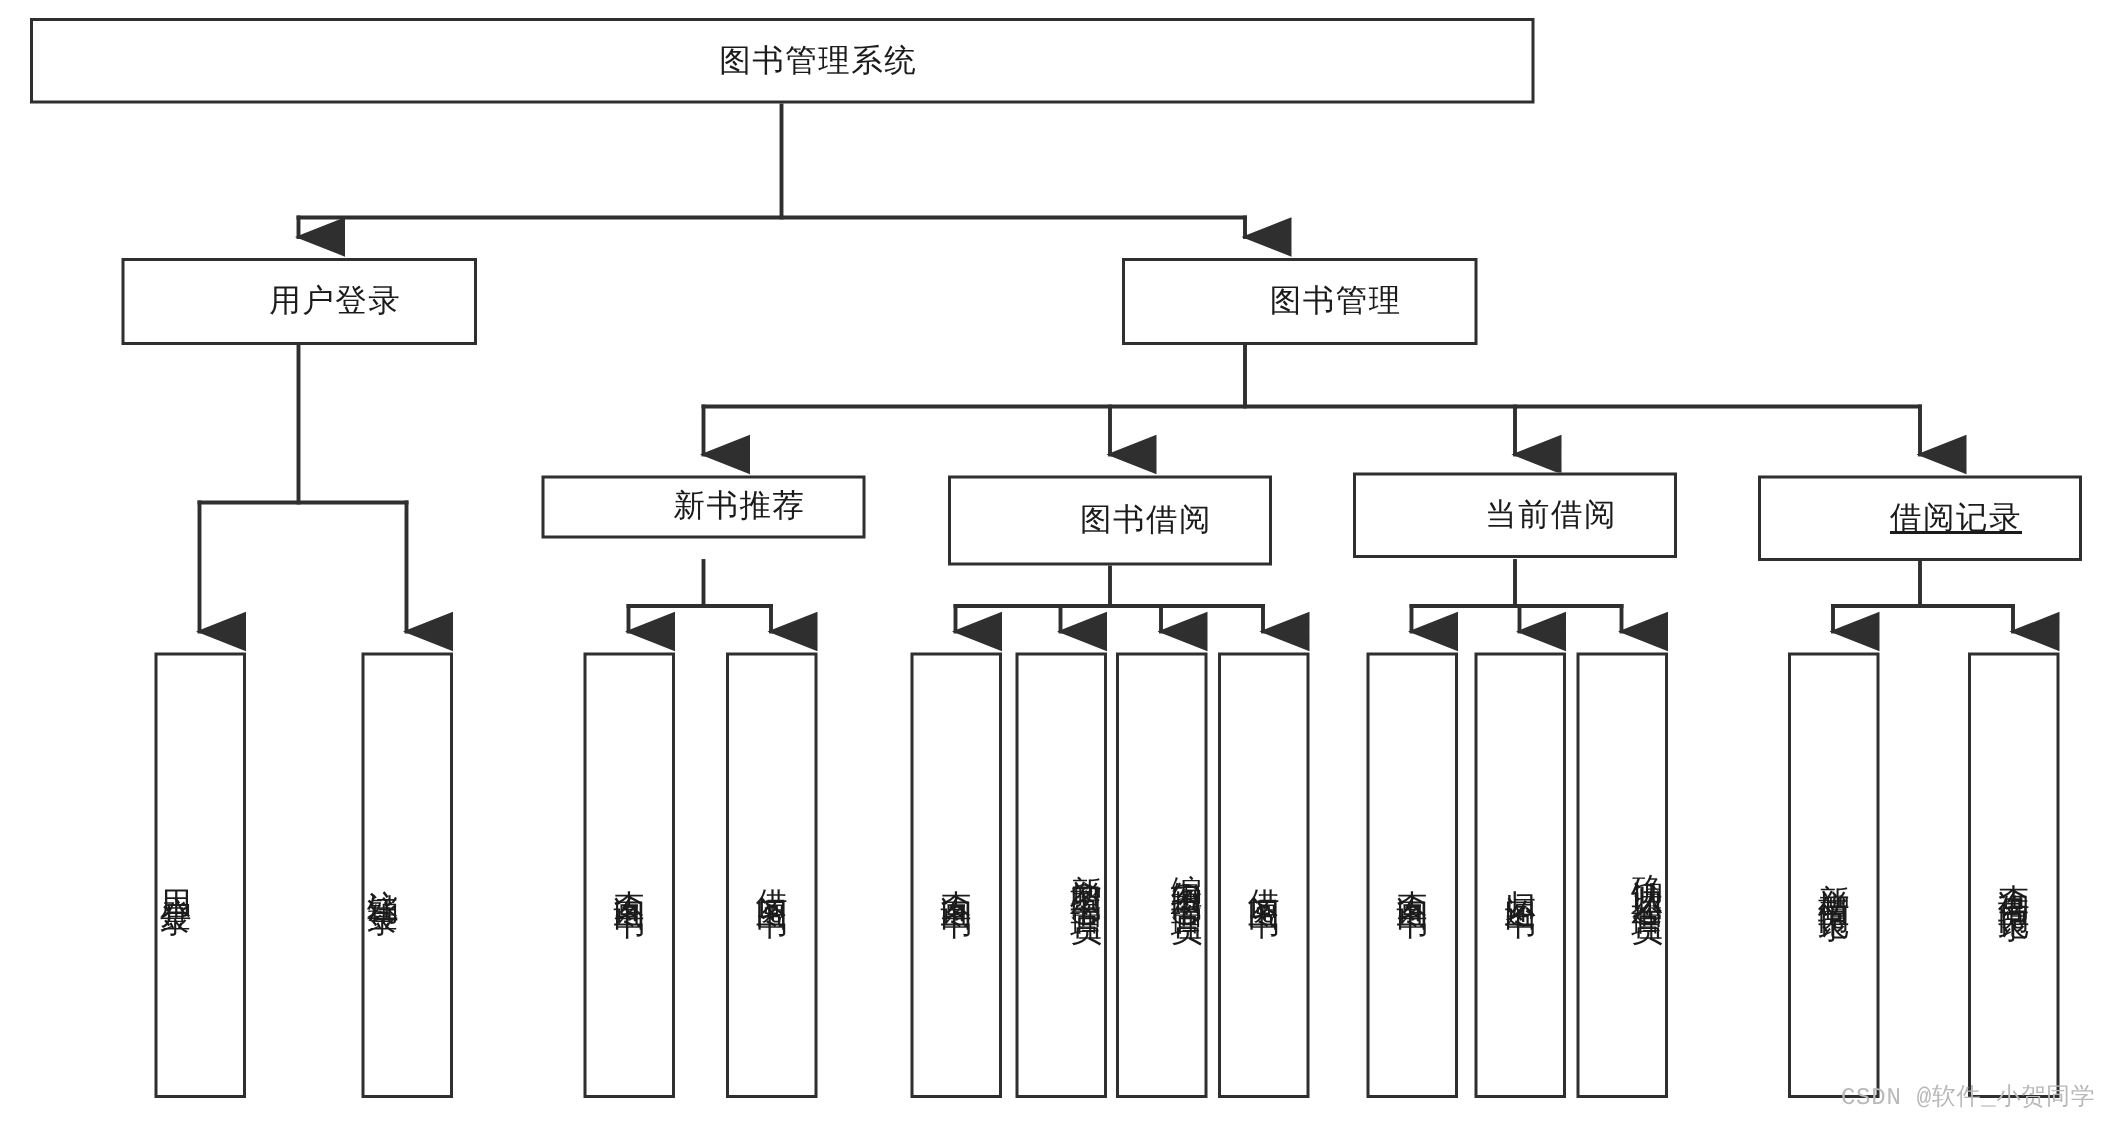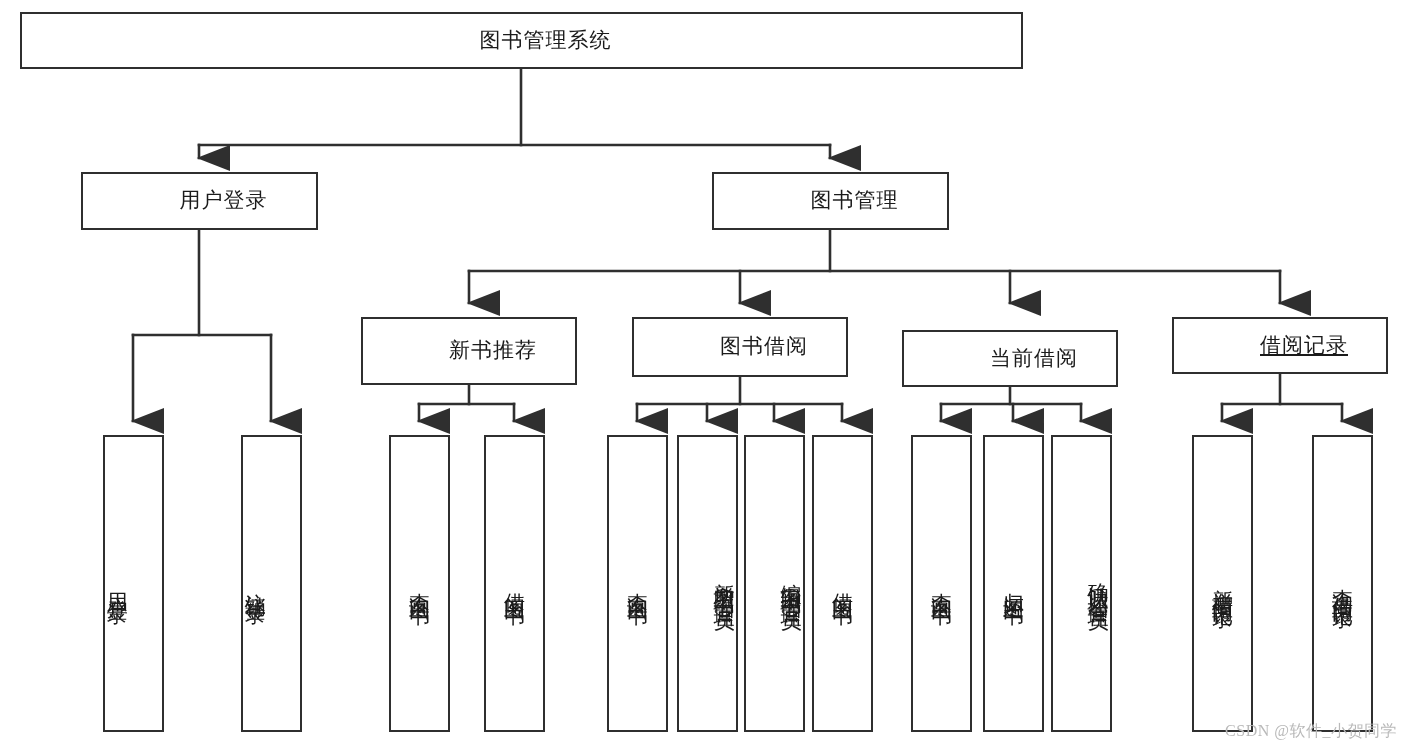--- a/index.html
+++ b/index.html
@@ -57,21 +57,21 @@
     white-space: pre;
   }
   #watermark {
     position: absolute;
     right: 8px;
     bottom: 5px;
     font-size: 16px;
     color: #b9b9b9;
     letter-spacing: 0.5px;
     white-space: nowrap;
-    font-family: Liberation Serif, serif;
+    font-family: Liberation Mono, monospace;
   }
 </style>
 </head>
 <body>
 
 <div id="canvas">
 
   <svg id="diagram-svg" viewBox="0 0 1405 747" xmlns="http://www.w3.org/2000/svg">
     <defs>
       <marker id="arrow" viewBox="0 0 12 12" refX="6" refY="11" markerWidth="11" markerHeight="11" orient="auto-start-reverse">
@@ -137,31 +137,31 @@
     </g>
   </svg>
 
   <div class="node-box horiz" style="left:20px; top:12px; width:1003px; height:57px;">
     <span class="node-label">图书管理系统</span>
   </div>
 
   <div class="node-box horiz" style="left:81px; top:172px; width:237px; height:58px;">
     <span class="node-label">用户登录</span>
   </div>
-  <div class="node-box horiz" style="left:712px; top:172px; width:237px; height:58px;align-items:center;">
+  <div class="node-box horiz" style="left:748px; top:172px; width:237px; height:58px;align-items:center;">
     <span class="node-label">图书管理</span>
   </div>
 
-  <div class="node-box horiz" style="left:361px; top:317px; width:216px; height:68px;">
+  <div class="node-box horiz" style="left:361px; top:317px; width:216px; height:42px;">
     <span class="node-label">新书推荐</span>
   </div>
   <div class="node-box horiz" style="left:632px; top:317px; width:216px; height:60px;">
     <span class="node-label">图书借阅</span>
   </div>
-  <div class="node-box horiz" style="left:902px; top:330px; width:216px; height:57px;text-align:center;">
+  <div class="node-box horiz" style="left:902px; top:315px; width:216px; height:57px;text-align:center;">
     <span class="node-label">当前借阅</span>
   </div>
   <div class="node-box horiz" style="left:1172px; top:317px; width:216px; height:57px;text-decoration:underline;">
     <span class="node-label">借阅记录</span>
   </div>
 
   <div class="node-box vert align-bottom" style="left:103px; top:435px; width:61px; height:297px;">
     <span class="node-label">用户登录</span>
   </div>
   <div class="node-box vert align-bottom" style="left:241px; top:435px; width:61px; height:297px;">

